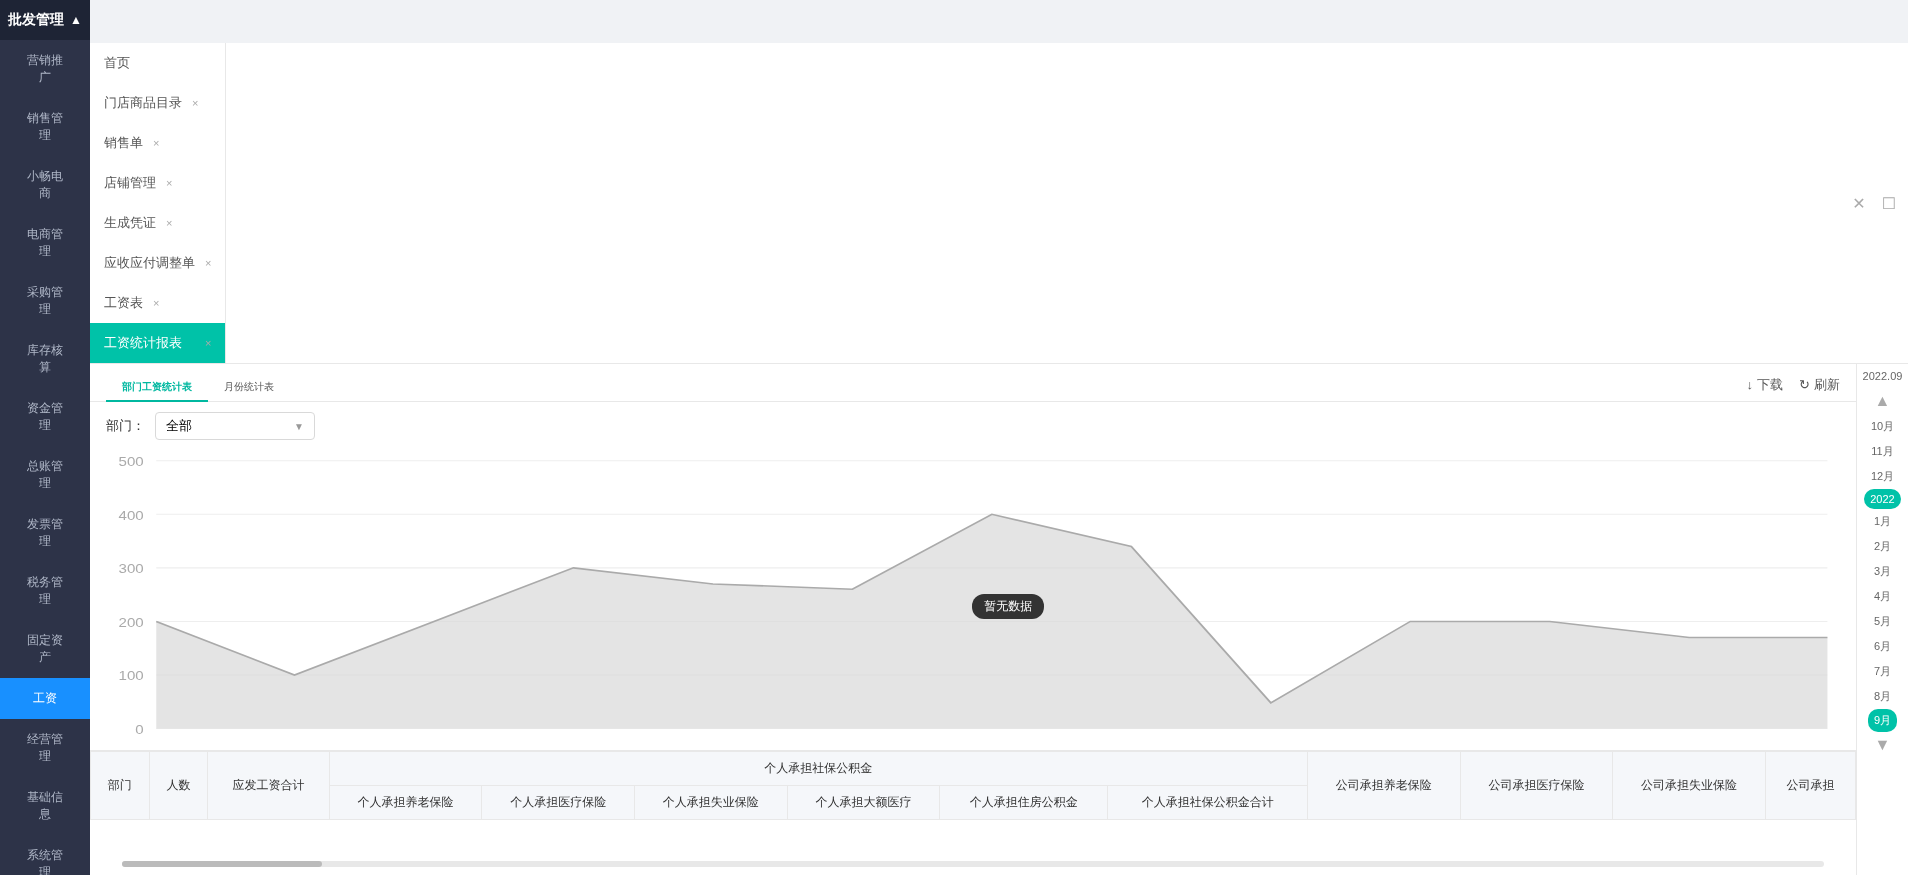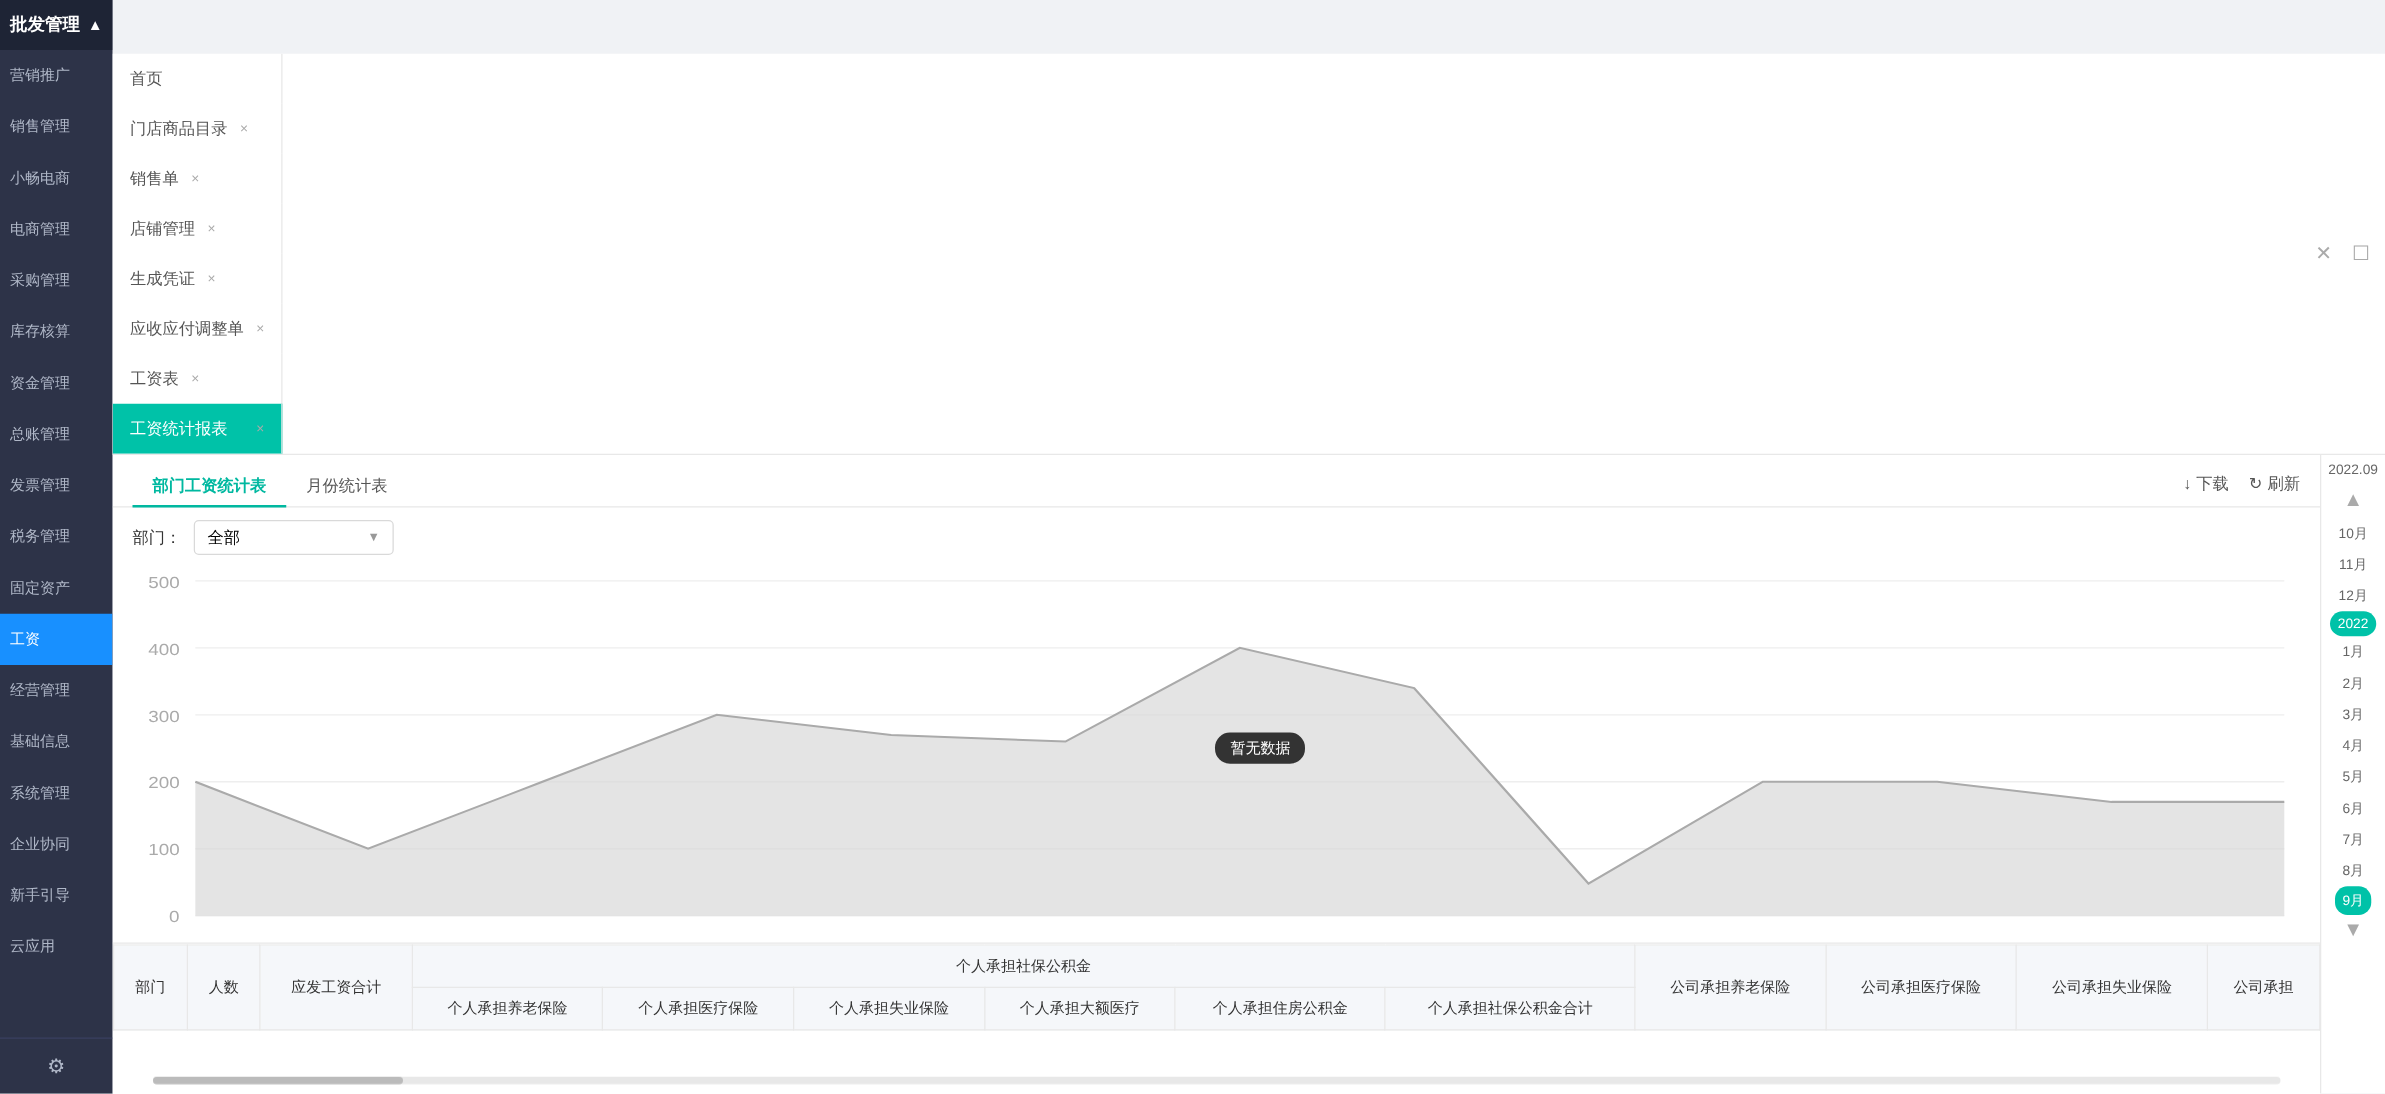--- a/index.html
+++ b/index.html
@@ -21,21 +21,22 @@
       color: #fff;
       padding: 10px 8px;
       font-size: 14px;
       font-weight: bold;
       display: flex;
       align-items: center;
       justify-content: space-between;
       min-height: 40px;
     }
     .sidebar-item {
-      padding: 12px 8px;
+      padding: 12px 24px;
+      text-align: center;
       font-size: 12px;
       color: #b0b8c8;
       cursor: pointer;
       border-bottom: none;
       transition: background 0.2s;
     }
     .sidebar-item.active { background: #1890ff; color: #fff; }
     .sidebar-footer {
       margin-top: auto;
       padding: 12px 8px;
@@ -120,21 +121,21 @@
     
     .inner-tabs {
       display: flex;
       align-items: center;
       padding: 10px 16px 0 16px;
       border-bottom: 1px solid #e8e8e8;
       gap: 0;
     }
     .inner-tab {
       padding: 6px 16px;
-      font-size: 13px;
+      font-size: 10px;
       cursor: pointer;
       color: #555;
       border-bottom: 2px solid transparent;
       margin-bottom: -1px;
     }
     .inner-tab.active { color: #00b8a0; border-bottom: 2px solid #00b8a0; font-weight: bold; }
 
     
     .toolbar {
       display: flex;
@@ -285,21 +286,21 @@
     .chart-svg { width: 100%; height: 100%; }
 
     
     .chart-tooltip {
       position: absolute;
       background: #333;
       color: #fff;
       padding: 4px 12px;
       border-radius: 12px;
       font-size: 12px;
-      top: 132px;
+      top: 144px;
       left: 52%;
       transform: translateX(-50%);
       white-space: nowrap;
     }
   </style>
 </head>
 <body>
 
 <div class="sidebar">
   <div class="sidebar-header">

